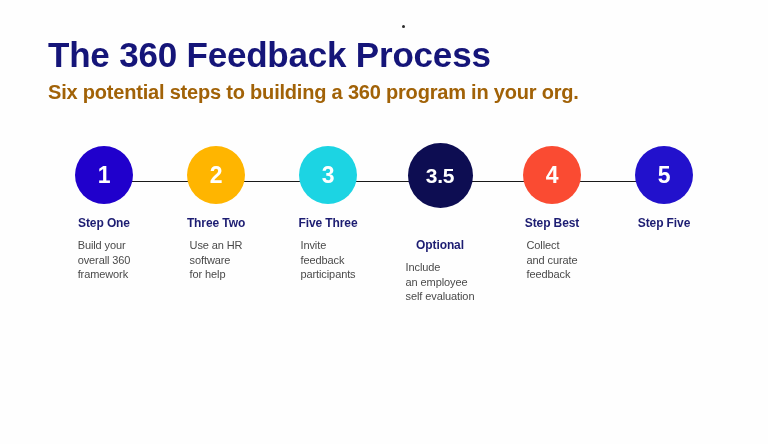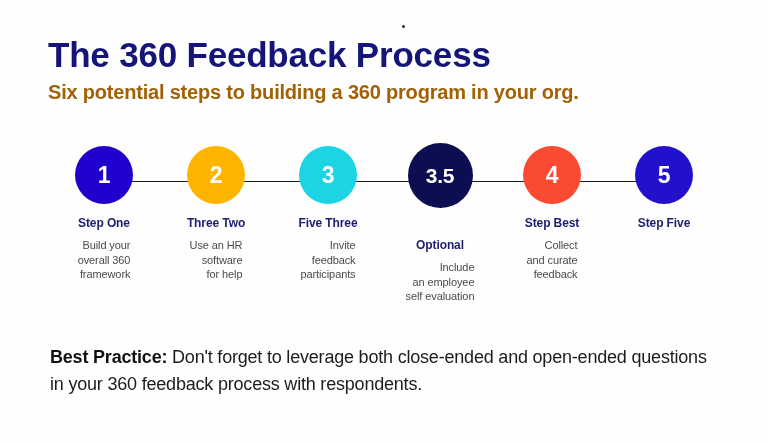--- a/index.html
+++ b/index.html
@@ -116,21 +116,21 @@
     letter-spacing: -0.1px;
   }
   .step.wide .step-label {
     margin-top: 30px;
   }
   .step-desc {
     margin-top: 8px;
     font-size: 11px;
     line-height: 14.5px;
     color: #4a4a4a;
-    text-align: right;
+    text-align: left;
     letter-spacing: -0.1px;
   }
 
   
   .footer {
     position: absolute;
     left: 50px;
     top: 344px;
     width: 672px;
     font-size: 18px;
@@ -183,17 +183,14 @@
           <div class="step-label">Step Best</div>
           <div class="step-desc">Collect<br>and curate<br>feedback</div>
         </div>
         <div class="step">
           <div class="bubble" style="background: rgb(34, 17, 204);">5</div>
           <div class="step-label">Step Five</div>
         </div>
       </div>
   </div>
 
-  <div class="footer">
-    <b>Best Practice:</b><span> Don't forget to leverage both close-ended and open-ended questions in your 360 feedback process with respondents.</span>
-  </div>
 
 </div>
 
 </body></html>

